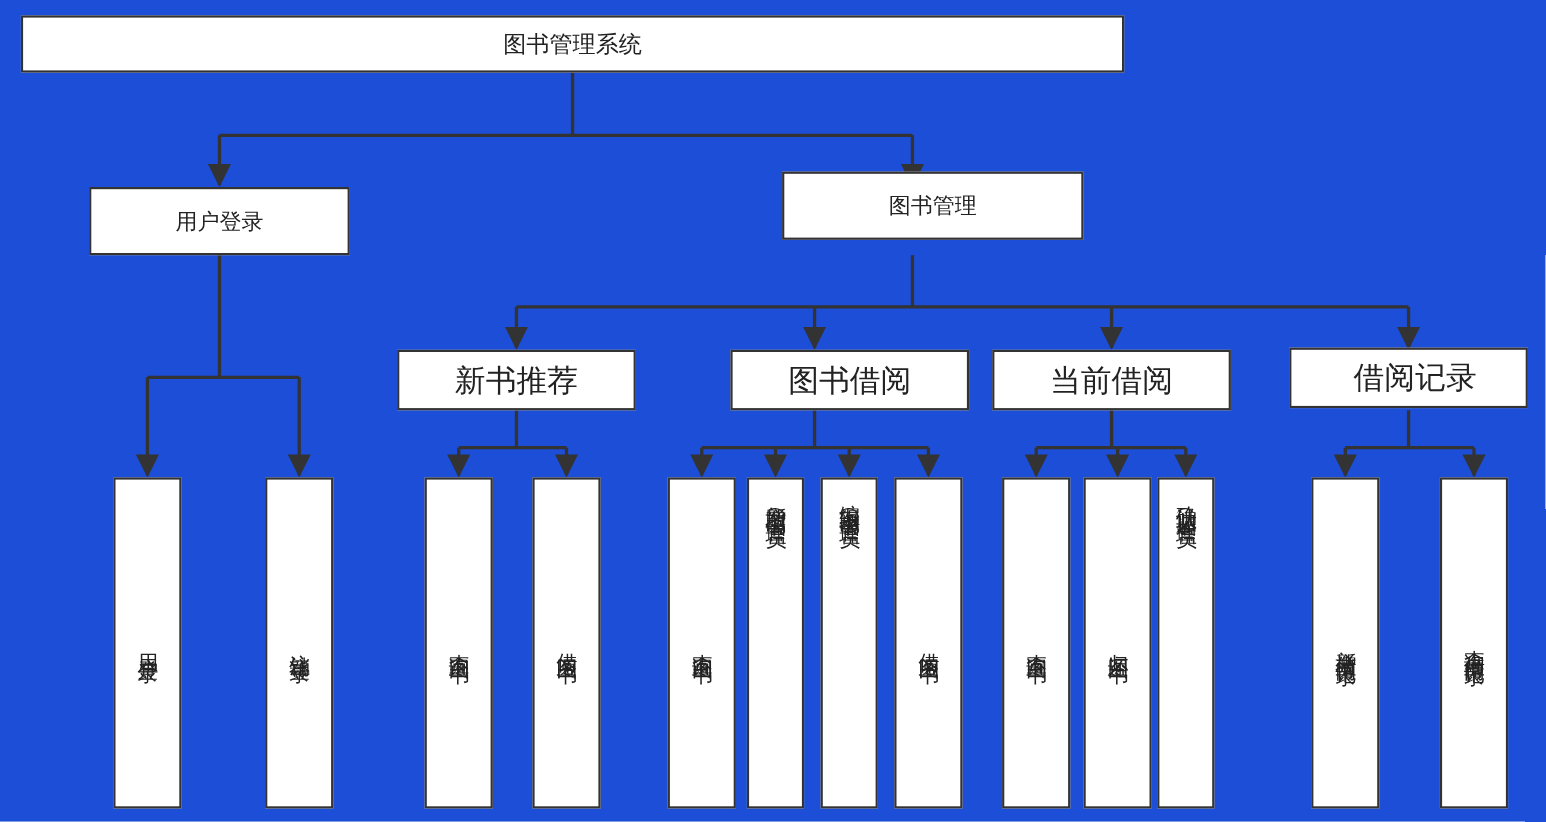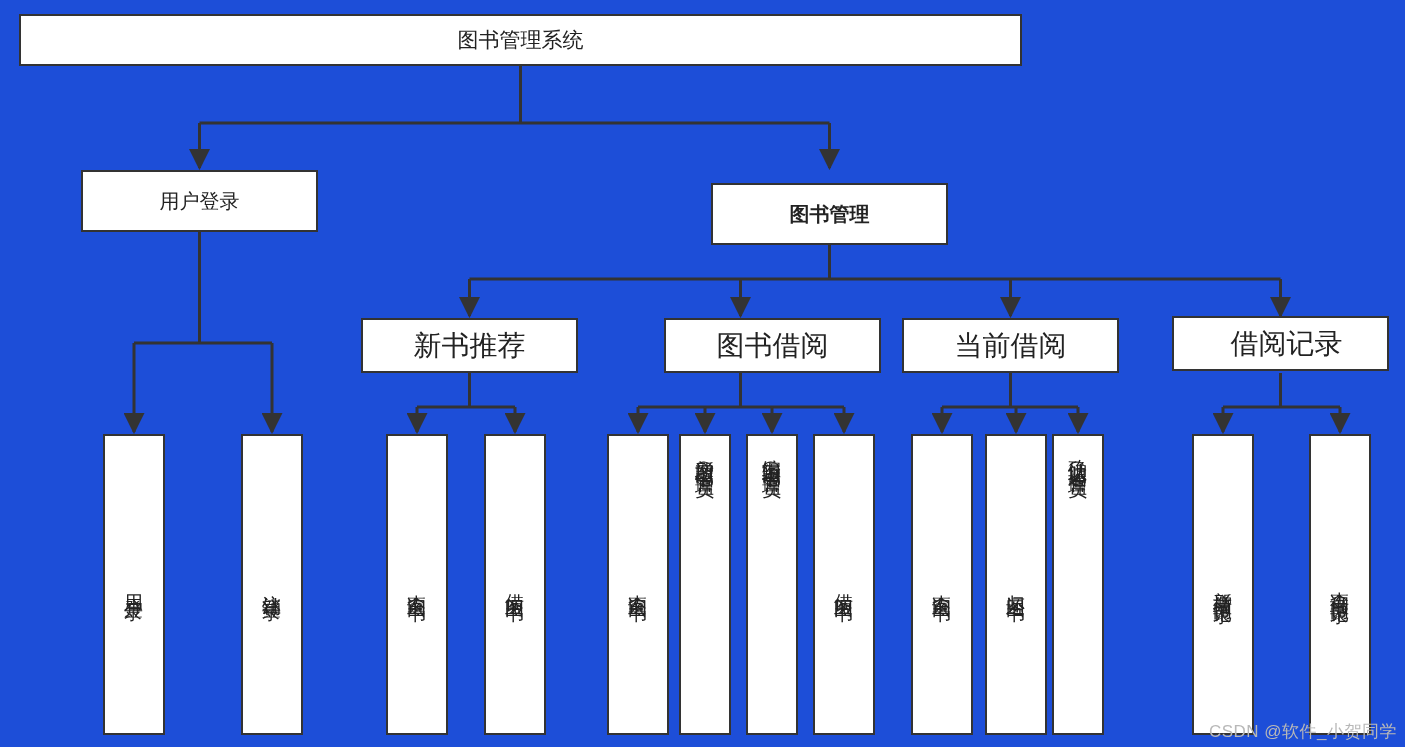--- a/index.html
+++ b/index.html
@@ -125,21 +125,21 @@
       </g>
   </svg>
 
   <div id="nodes-layer">
       <div class="node root" style="left: 19px; top: 14px; width: 1003px; height: 52px;">
         <span>图书管理系统</span>
       </div>
       <div class="node l2" style="left: 81px; top: 170px; width: 237px; height: 62px;">
         <span>用户登录</span>
       </div>
-      <div class="node l2" style="left: 711px; top: 183px; width: 237px; height: 62px; font-weight: bold;">
+      <div class="node l2" style="left: 711px; top: 156px; width: 274px; height: 62px;">
         <span>图书管理</span>
       </div>
       <div class="node l3" style="left: 361px; top: 318px; width: 217px; height: 55px;">
         <span>新书推荐</span>
       </div>
       <div class="node l3" style="left: 632px; top: 318px; width: 217px; height: 55px; margin-left: 32px;">
         <span>图书借阅</span>
       </div>
       <div class="node l3" style="left: 902px; top: 318px; width: 217px; height: 55px;">
         <span>当前借阅</span>
@@ -181,14 +181,13 @@
         <span class="vtext">确认归还（管理员）</span>
       </div>
       <div class="node leaf mid-text" style="left: 1192px; top: 434px; width: 62px; height: 301px;">
         <span class="vtext">新增借阅记录</span>
       </div>
       <div class="node leaf mid-text" style="left: 1309px; top: 434px; width: 62px; height: 301px;">
         <span class="vtext">查询借阅记录</span>
       </div>
     </div>
 
-  <div id="watermark">CSDN @软件_小贺同学</div>
 </div>
 
 </body></html>

